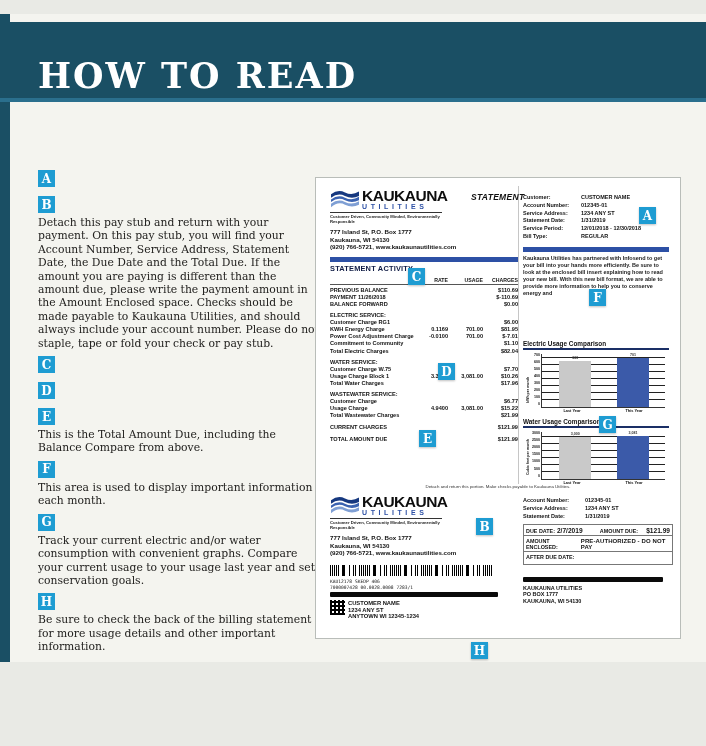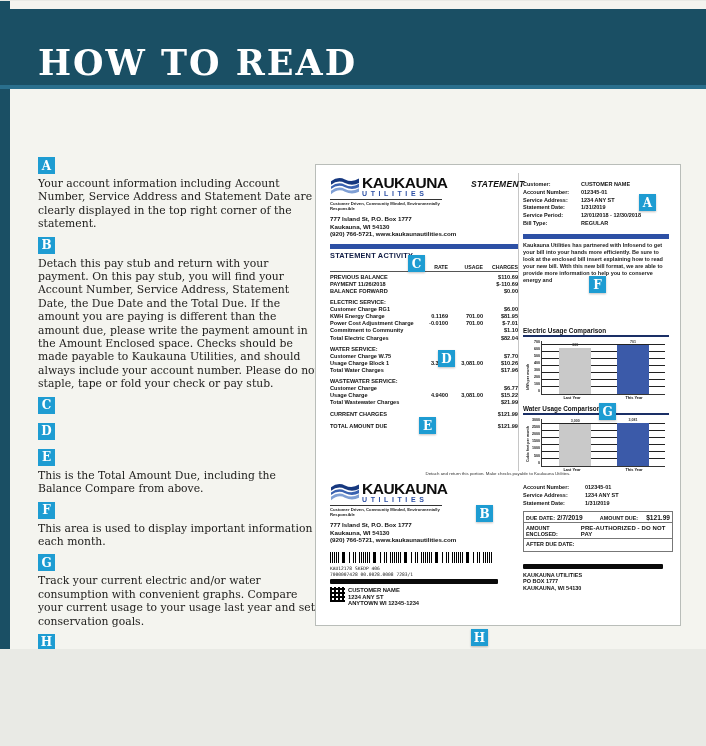--- a/index.html
+++ b/index.html
@@ -1,18 +1,18 @@
 <!DOCTYPE html>
 <html><head>
 <meta charset="utf-8">
 <style>
   * { margin:0; padding:0; box-sizing:border-box; }
   html,body { background:#e9eae5; }
   .page {
-    position:relative; width:706px; height:648px; margin:1px auto;
+    position:relative; width:706px; height:648px; margin:14px auto;
     background:#f4f4ef; overflow:hidden;
     font-family:"DejaVu Serif", serif; color:#1f1e1c;
   }
   .left-bar { position:absolute; left:0; top:0; width:10px; height:746px; background:#1a4f64; }
   .masthead {
     position:absolute; left:0; top:8px; width:706px; height:80px;
     background:#1a4f64; border-bottom:4px solid #2a6f8d;
   }
   .masthead h1 {
     position:absolute; left:38px; bottom:2px; color:#ffffff;
@@ -112,21 +112,21 @@
 <body>
 
 <div class="page">
   <div class="left-bar"></div>
 
   <header class="masthead">
     <h1>HOW TO READ</h1>
   </header>
 
   <section class="legend" id="legend">
-      <div class="legend-item"><span class="badge">A</span><p class="legend-text">Your account information including Account Number, Service Address and Statement Date are clearly displayed in the top right corner of the statement.</p></div>
+      <div class="legend-item"><span class="badge">A</span></div>
       <div class="legend-item"><span class="badge">B</span><p class="legend-text">Detach this pay stub and return with your payment. On this pay stub, you will find your Account Number, Service Address, Statement Date, the Due Date and the Total Due. If the amount you are paying is different than the amount due, please write the payment amount in the Amount Enclosed space. Checks should be made payable to Kaukauna Utilities, and should always include your account number. Please do not staple, tape or fold your check or pay stub.</p></div>
       <div class="legend-item"><span class="badge">C</span></div>
       <div class="legend-item"><span class="badge">D</span></div>
       <div class="legend-item"><span class="badge">E</span><p class="legend-text">This is the Total Amount Due, including the Balance Compare from above.</p></div>
       <div class="legend-item"><span class="badge">F</span><p class="legend-text">This area is used to display important information each month.</p></div>
       <div class="legend-item"><span class="badge">G</span><p class="legend-text">Track your current electric and/or water consumption with convenient graphs. Compare your current usage to your usage last year and set conservation goals.</p></div>
       <div class="legend-item"><span class="badge">H</span><p class="legend-text">Be sure to check the back of the billing statement for more usage details and other important information.</p></div>
     </section>
 
   <section class="statement">

